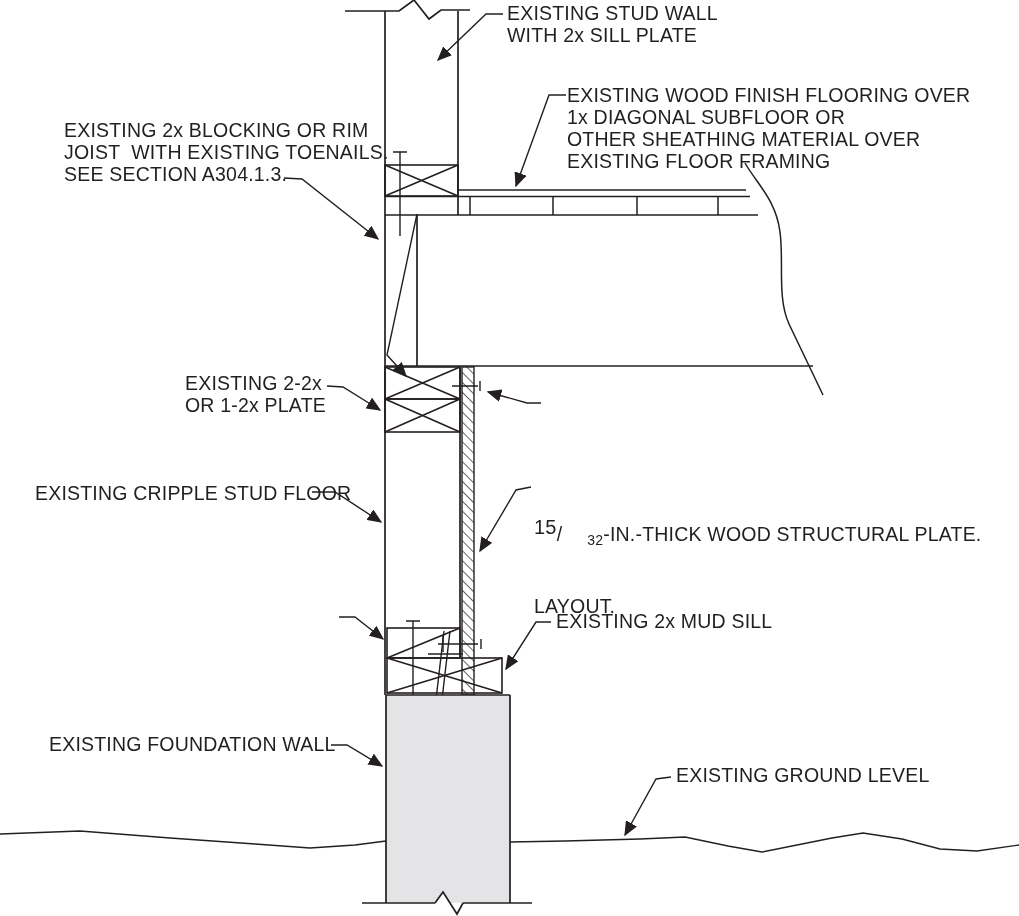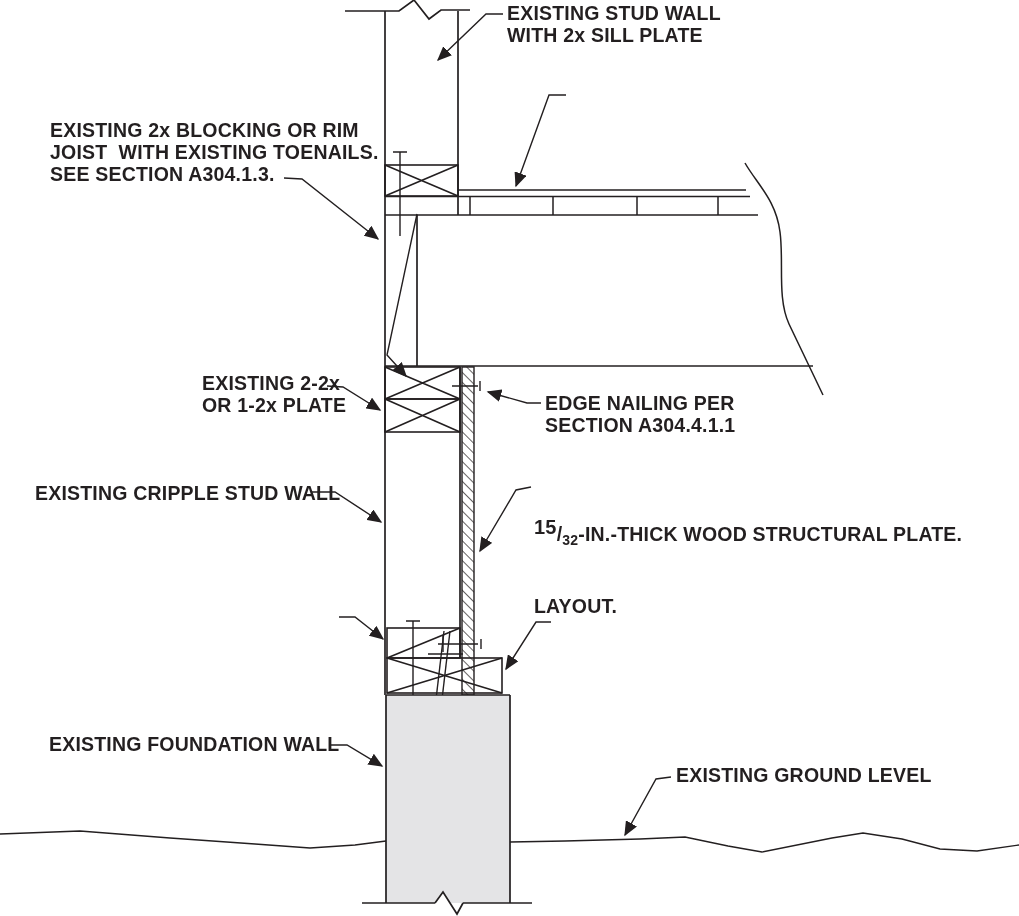--- a/index.html
+++ b/index.html
@@ -1,22 +1,22 @@
 <!DOCTYPE html>
 <html><head>
 <meta charset="utf-8">
 <style>
   html,body{margin:0;padding:0;background:#fff;}
   #canvas{position:relative;width:1019px;height:916px;background:#fff;overflow:hidden;
-          font-family:"Liberation Sans",sans-serif;font-weight:bold;}
+          font-family:"Liberation Sans",sans-serif;}
   #drawing{position:absolute;left:0;top:0;}
   .lbl{position:absolute;font-size:19.5px;line-height:22px;color:#231f20;
        letter-spacing:.2px;white-space:pre-wrap;}
   .lbl .sup{font-size:20px;vertical-align:7px;}
-  .lbl .sub{font-size:14px;vertical-align:-4px;}
+  .lbl .sub{font-size:14px;vertical-align:-4px;margin-left:25px;}
 </style>
 </head>
 <body>
 
 <div id="canvas">
 
   <svg id="drawing" width="1019" height="916" viewBox="0 0 1019 916">
     <defs>
       <marker id="arw" markerWidth="11" markerHeight="9" refX="9.5" refY="4.5" orient="auto" markerUnits="strokeWidth">
         <path d="M0,0 L10.5,4.5 L0,9 z" fill="#231f20"></path>
@@ -124,37 +124,40 @@
       <path d="M339,617 L355,617 L383,639" marker-end="url(#arw)"></path>
       <path d="M551,622 L536,622 L506,669" marker-end="url(#arw)"></path>
       <path d="M331,745 L347,745 L382,766" marker-end="url(#arw)"></path>
       <path d="M671,777 L656,779 L625,835" marker-end="url(#arw)"></path>
     </g>
   </svg>
 
   <div class="lbl" style="left:507px;top:2px">EXISTING STUD WALL
 WITH 2x SILL PLATE</div>
 
+  <div class="lbl" style="left:567px;top:84px">EXISTING WOOD FINISH FLOORING OVER
+1x DIAGONAL SUBFLOOR OR
+OTHER SHEATHING MATERIAL OVER
+EXISTING FLOOR FRAMING</div>
 
-  <div class="lbl" style="left:50px;top:119px">EXISTING 2x BLOCKING OR RIM
+  <div class="lbl" style="left:64px;top:119px">EXISTING 2x BLOCKING OR RIM
 JOIST  WITH EXISTING TOENAILS.
 SEE SECTION A304.1.3.</div>
 
-  <div class="lbl" style="left:202px;top:372px">EXISTING 2-2x
+  <div class="lbl" style="left:185px;top:372px">EXISTING 2-2x
 OR 1-2x PLATE</div>
 
-  <div class="lbl" style="left:545px;top:392px">EDGE NAILING PER
-SECTION A304.4.1.1</div>
 
-  <div class="lbl" style="left:35px;top:482px">EXISTING CRIPPLE STUD WALL</div>
+  <div class="lbl" style="left:35px;top:482px">EXISTING CRIPPLE STUD FLOOR</div>
 
   <div class="lbl" style="left:534px;top:472px">
     <div><span class="sup">15</span><span>/</span><span class="sub">32</span><span>-IN.-THICK WOOD STRUCTURAL PLATE.</span></div>
     <div>LAYOUT.</div>
   </div>
 
 
+  <div class="lbl" style="left:556px;top:610px">EXISTING 2x MUD SILL</div>
 
   <div class="lbl" style="left:676px;top:764px">EXISTING GROUND LEVEL</div>
 
   <div class="lbl" style="left:49px;top:733px">EXISTING FOUNDATION WALL</div>
 
 </div>
 
 </body></html>

